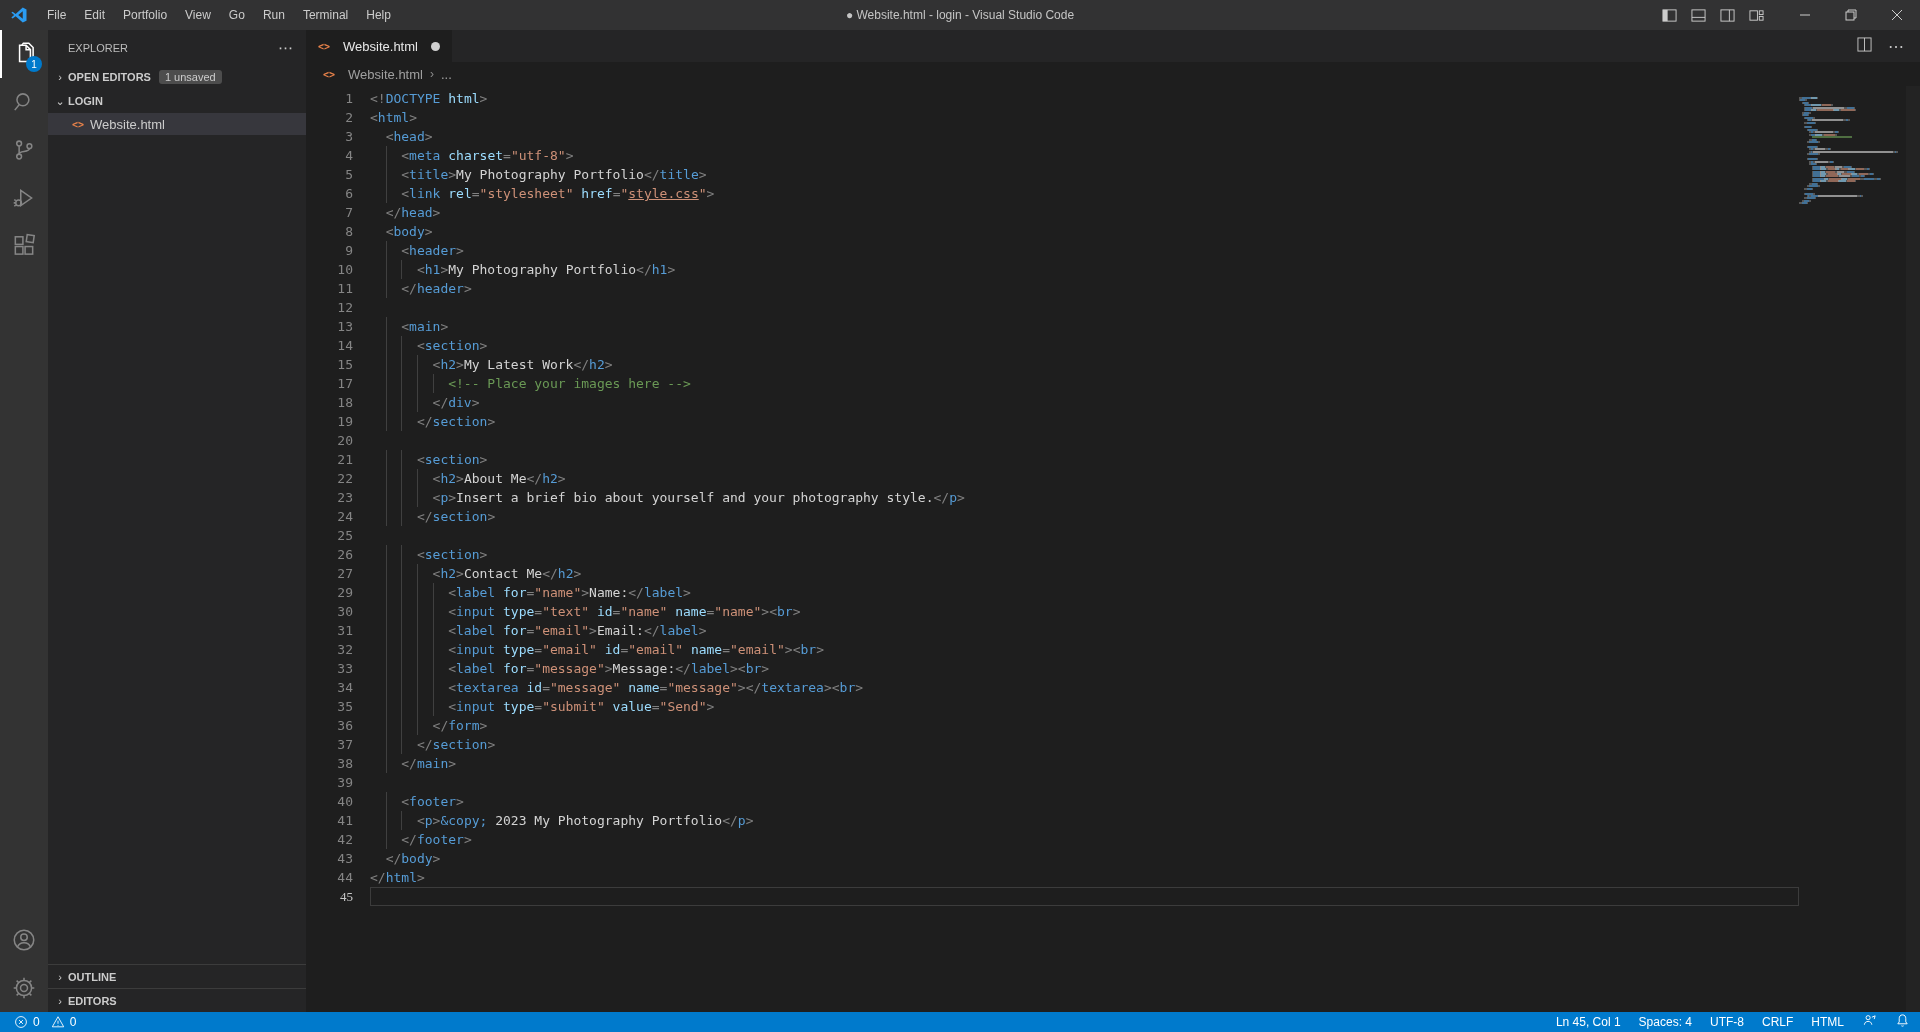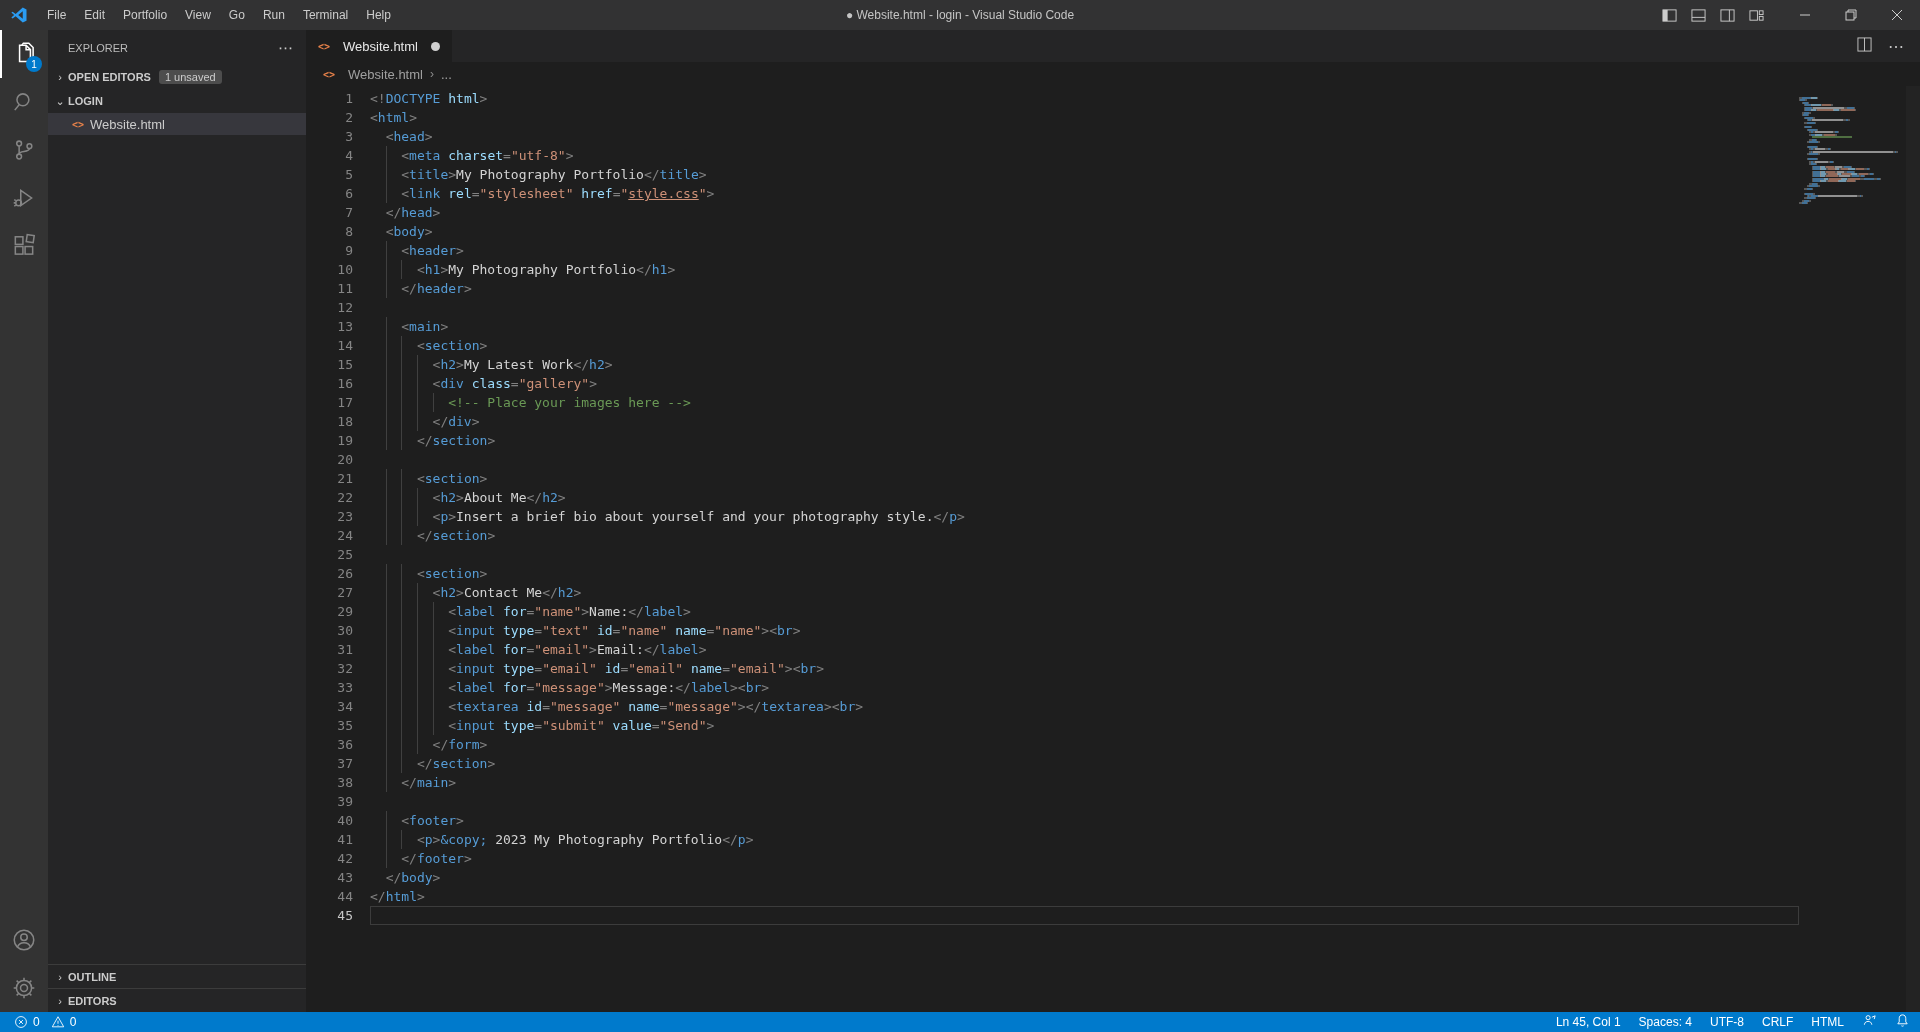--- a/index.html
+++ b/index.html
@@ -51,21 +51,21 @@
   .tab-dot { width:9px; height:9px; border-radius:50%; background:#d0d0d0; margin-left:6px; }
   .tab-actions { margin-left:auto; display:flex; align-items:center; gap:16px; padding-right:16px; color:#c5c5c5; }
   .breadcrumb { height:24px; display:flex; align-items:center; gap:7px; padding-left:17px; font-size:13px; color:#a0a0a0; }
   .bc-sep { font-size:12px; color:#8a8a8a; }
 
   
   .code-area { flex:1; position:relative; padding-top:3px; font-family:"DejaVu Sans Mono", monospace;
                font-size:13px; line-height:19px; overflow:hidden; }
   .code-line { position:relative; display:flex; height:19px; }
   .gutter { width:64px; flex:0 0 64px; text-align:right; padding-right:17px; color:#858585; }
-  .code-line.active .gutter { color:#c6c6c6; }
+  .code-line.active .gutter { color:#c6c6c6;font-family:Liberation Serif, serif; }
   .cur-line-box { position:absolute; left:64px; right:121px; top:0; bottom:0; border:1px solid #3c3c3c; }
   .line-content { white-space:pre; color:#d4d4d4; }
   .ind { display:inline-block; width:2ch; height:19px; vertical-align:top; border-left:1px solid transparent; }
   .ind.g { border-left-color:#404040; }
   .tk-p { color:#808080; } .tk-t { color:#569cd6; } .tk-a { color:#9cdcfe; }
   .tk-s { color:#ce9178; } .tk-x { color:#d4d4d4; } .tk-c { color:#6a9955; }
   .tk-e { color:#569cd6; } .tk-l { color:#ce9178; text-decoration:underline; }
 
   
   .minimap { position:absolute; top:4px; right:14px; width:107px; height:130px; }
@@ -314,24 +314,20 @@
             <span class="gutter">13</span>
             <span class="line-content"><span class="ind"></span><span class="ind g"></span><span class="tk-p">&lt;</span><span class="tk-t">main</span><span class="tk-p">&gt;</span></span>
           </div>
           <div class="code-line">
             <span class="gutter">14</span>
             <span class="line-content"><span class="ind"></span><span class="ind g"></span><span class="ind g"></span><span class="tk-p">&lt;</span><span class="tk-t">section</span><span class="tk-p">&gt;</span></span>
           </div>
           <div class="code-line">
             <span class="gutter">15</span>
             <span class="line-content"><span class="ind"></span><span class="ind g"></span><span class="ind g"></span><span class="ind g"></span><span class="tk-p">&lt;</span><span class="tk-t">h2</span><span class="tk-p">&gt;</span><span class="tk-x">My Latest Work</span><span class="tk-p">&lt;/</span><span class="tk-t">h2</span><span class="tk-p">&gt;</span></span>
-          </div>
-          <div class="code-line">
-            <span class="gutter">16</span>
-            <span class="line-content"><span class="ind"></span><span class="ind g"></span><span class="ind g"></span><span class="ind g"></span><span class="tk-p">&lt;</span><span class="tk-t">div</span><span class="tk-x"> </span><span class="tk-a">class</span><span class="tk-p">=</span><span class="tk-s">"gallery"</span><span class="tk-p">&gt;</span></span>
           </div>
           <div class="code-line">
             <span class="gutter">17</span>
             <span class="line-content"><span class="ind"></span><span class="ind g"></span><span class="ind g"></span><span class="ind g"></span><span class="ind g"></span><span class="tk-c">&lt;!-- Place your images here --&gt;</span></span>
           </div>
           <div class="code-line">
             <span class="gutter">18</span>
             <span class="line-content"><span class="ind"></span><span class="ind g"></span><span class="ind g"></span><span class="ind g"></span><span class="tk-p">&lt;/</span><span class="tk-t">div</span><span class="tk-p">&gt;</span></span>
           </div>
           <div class="code-line">

